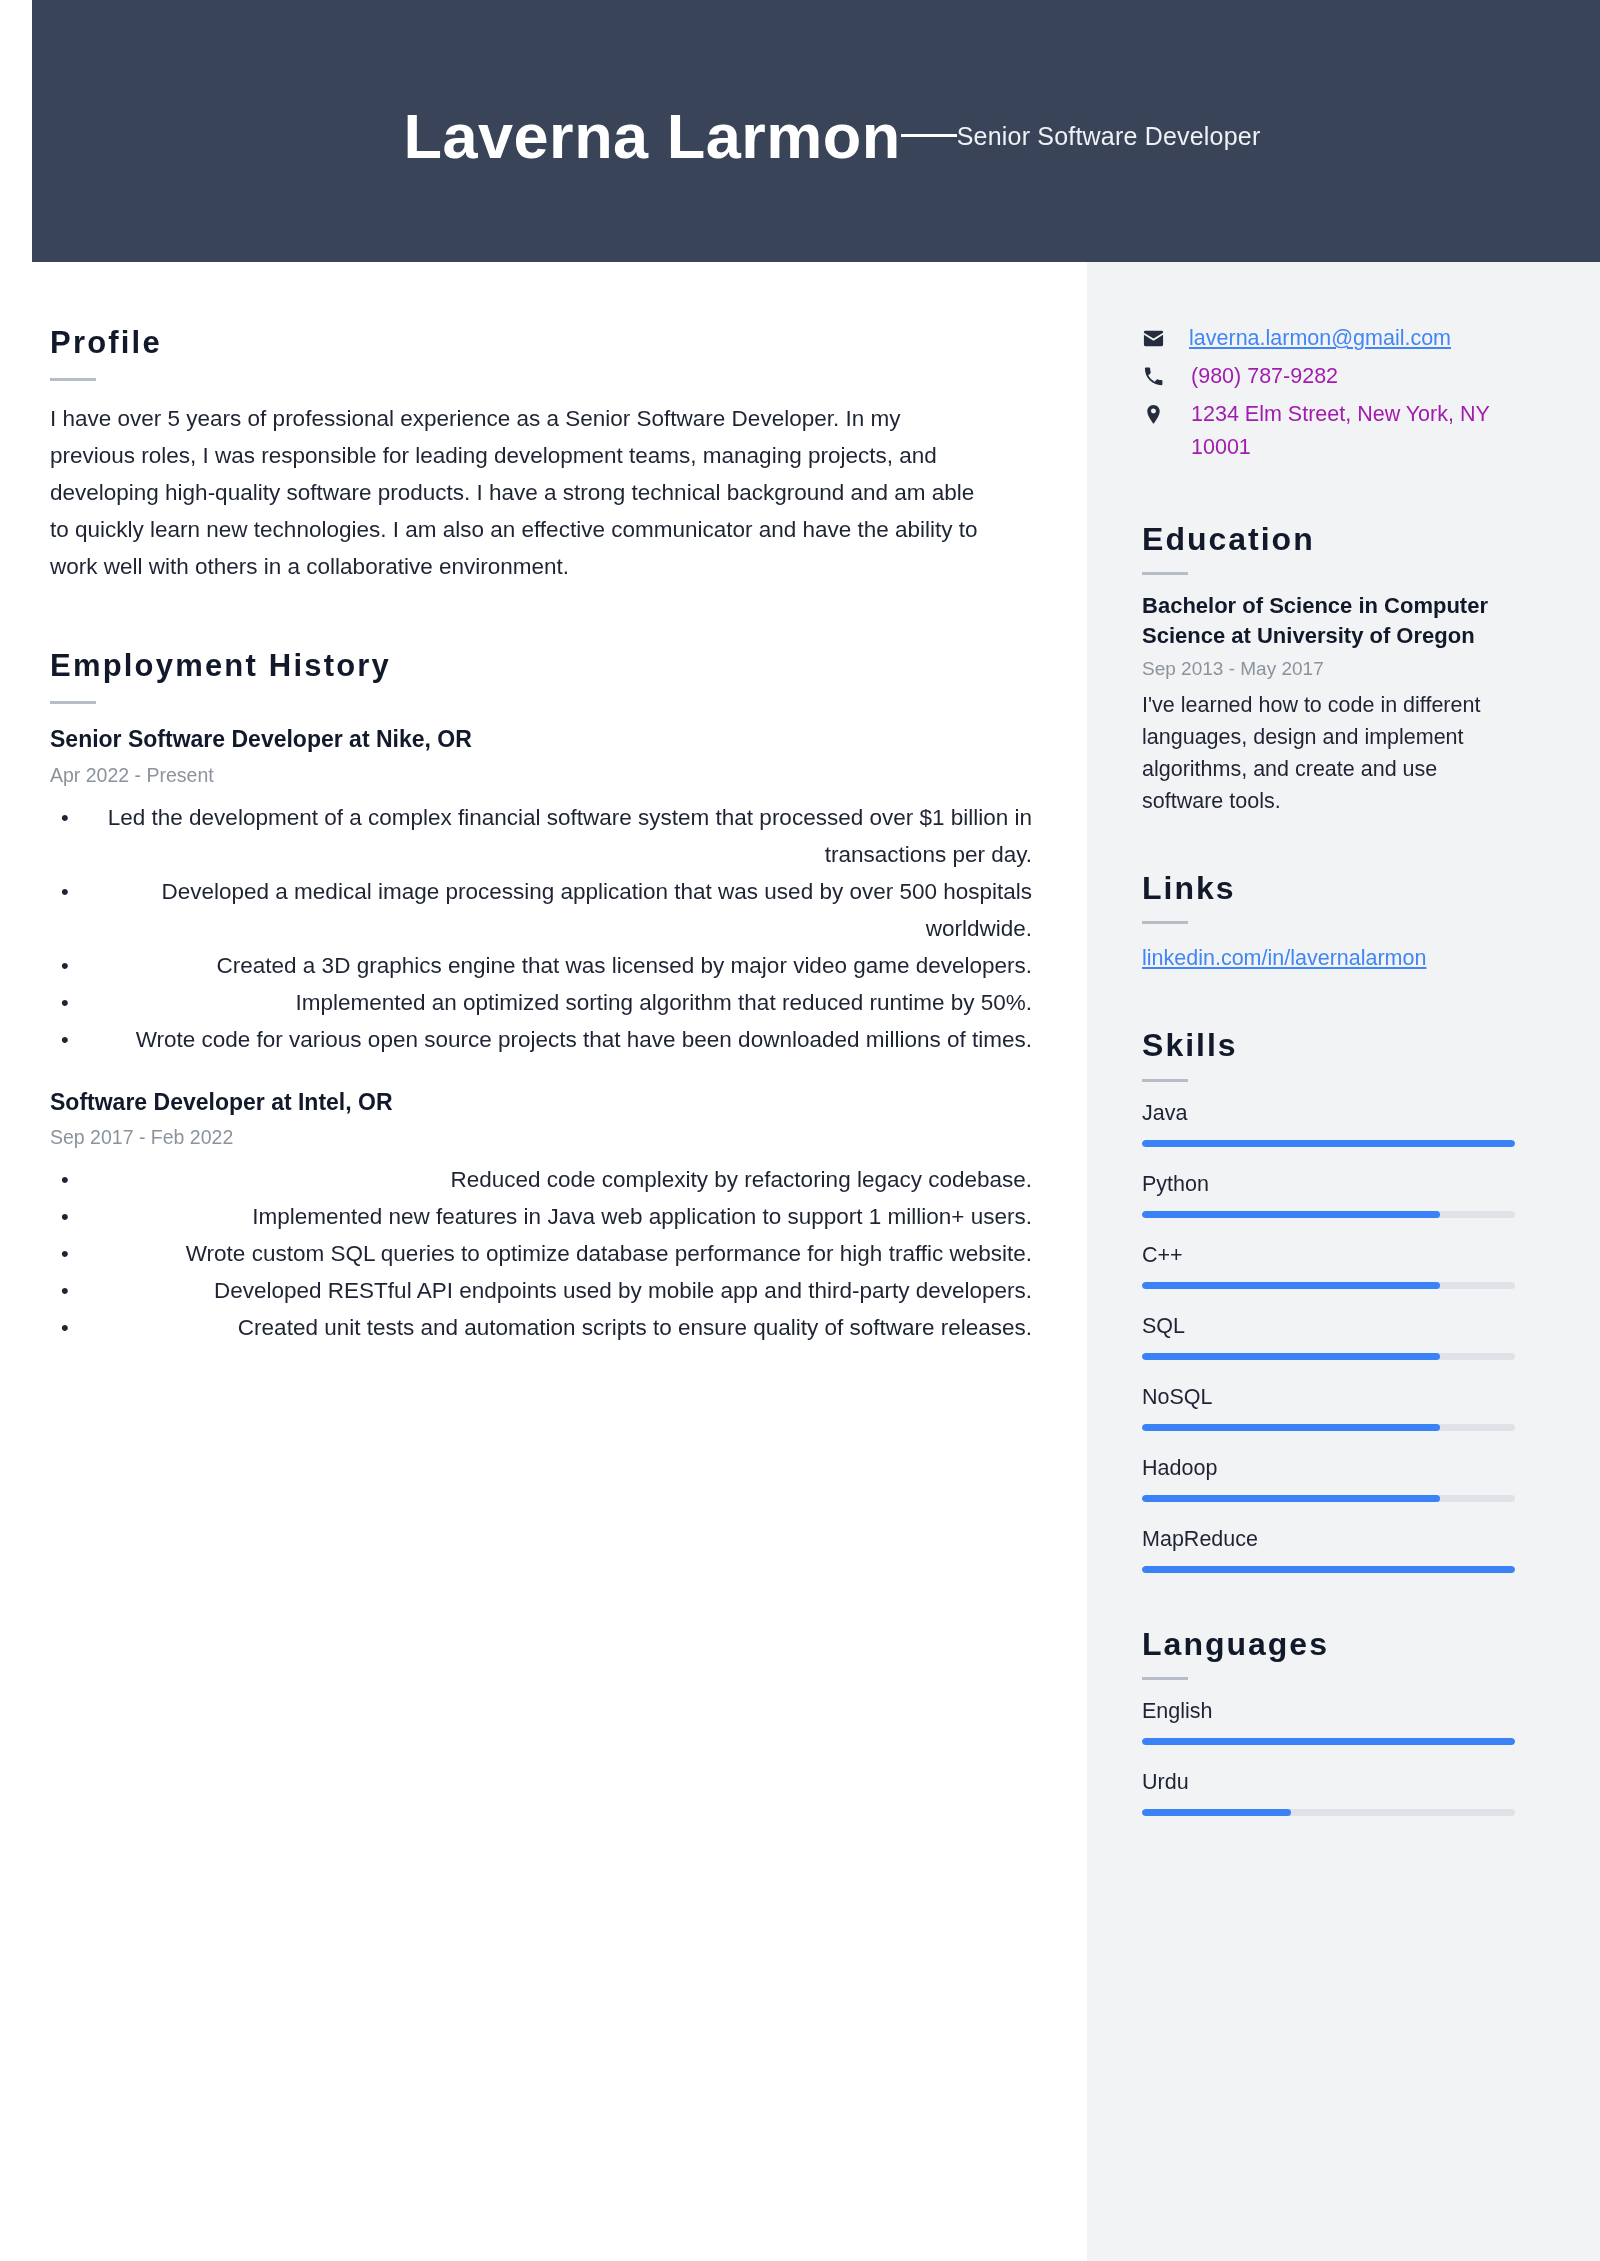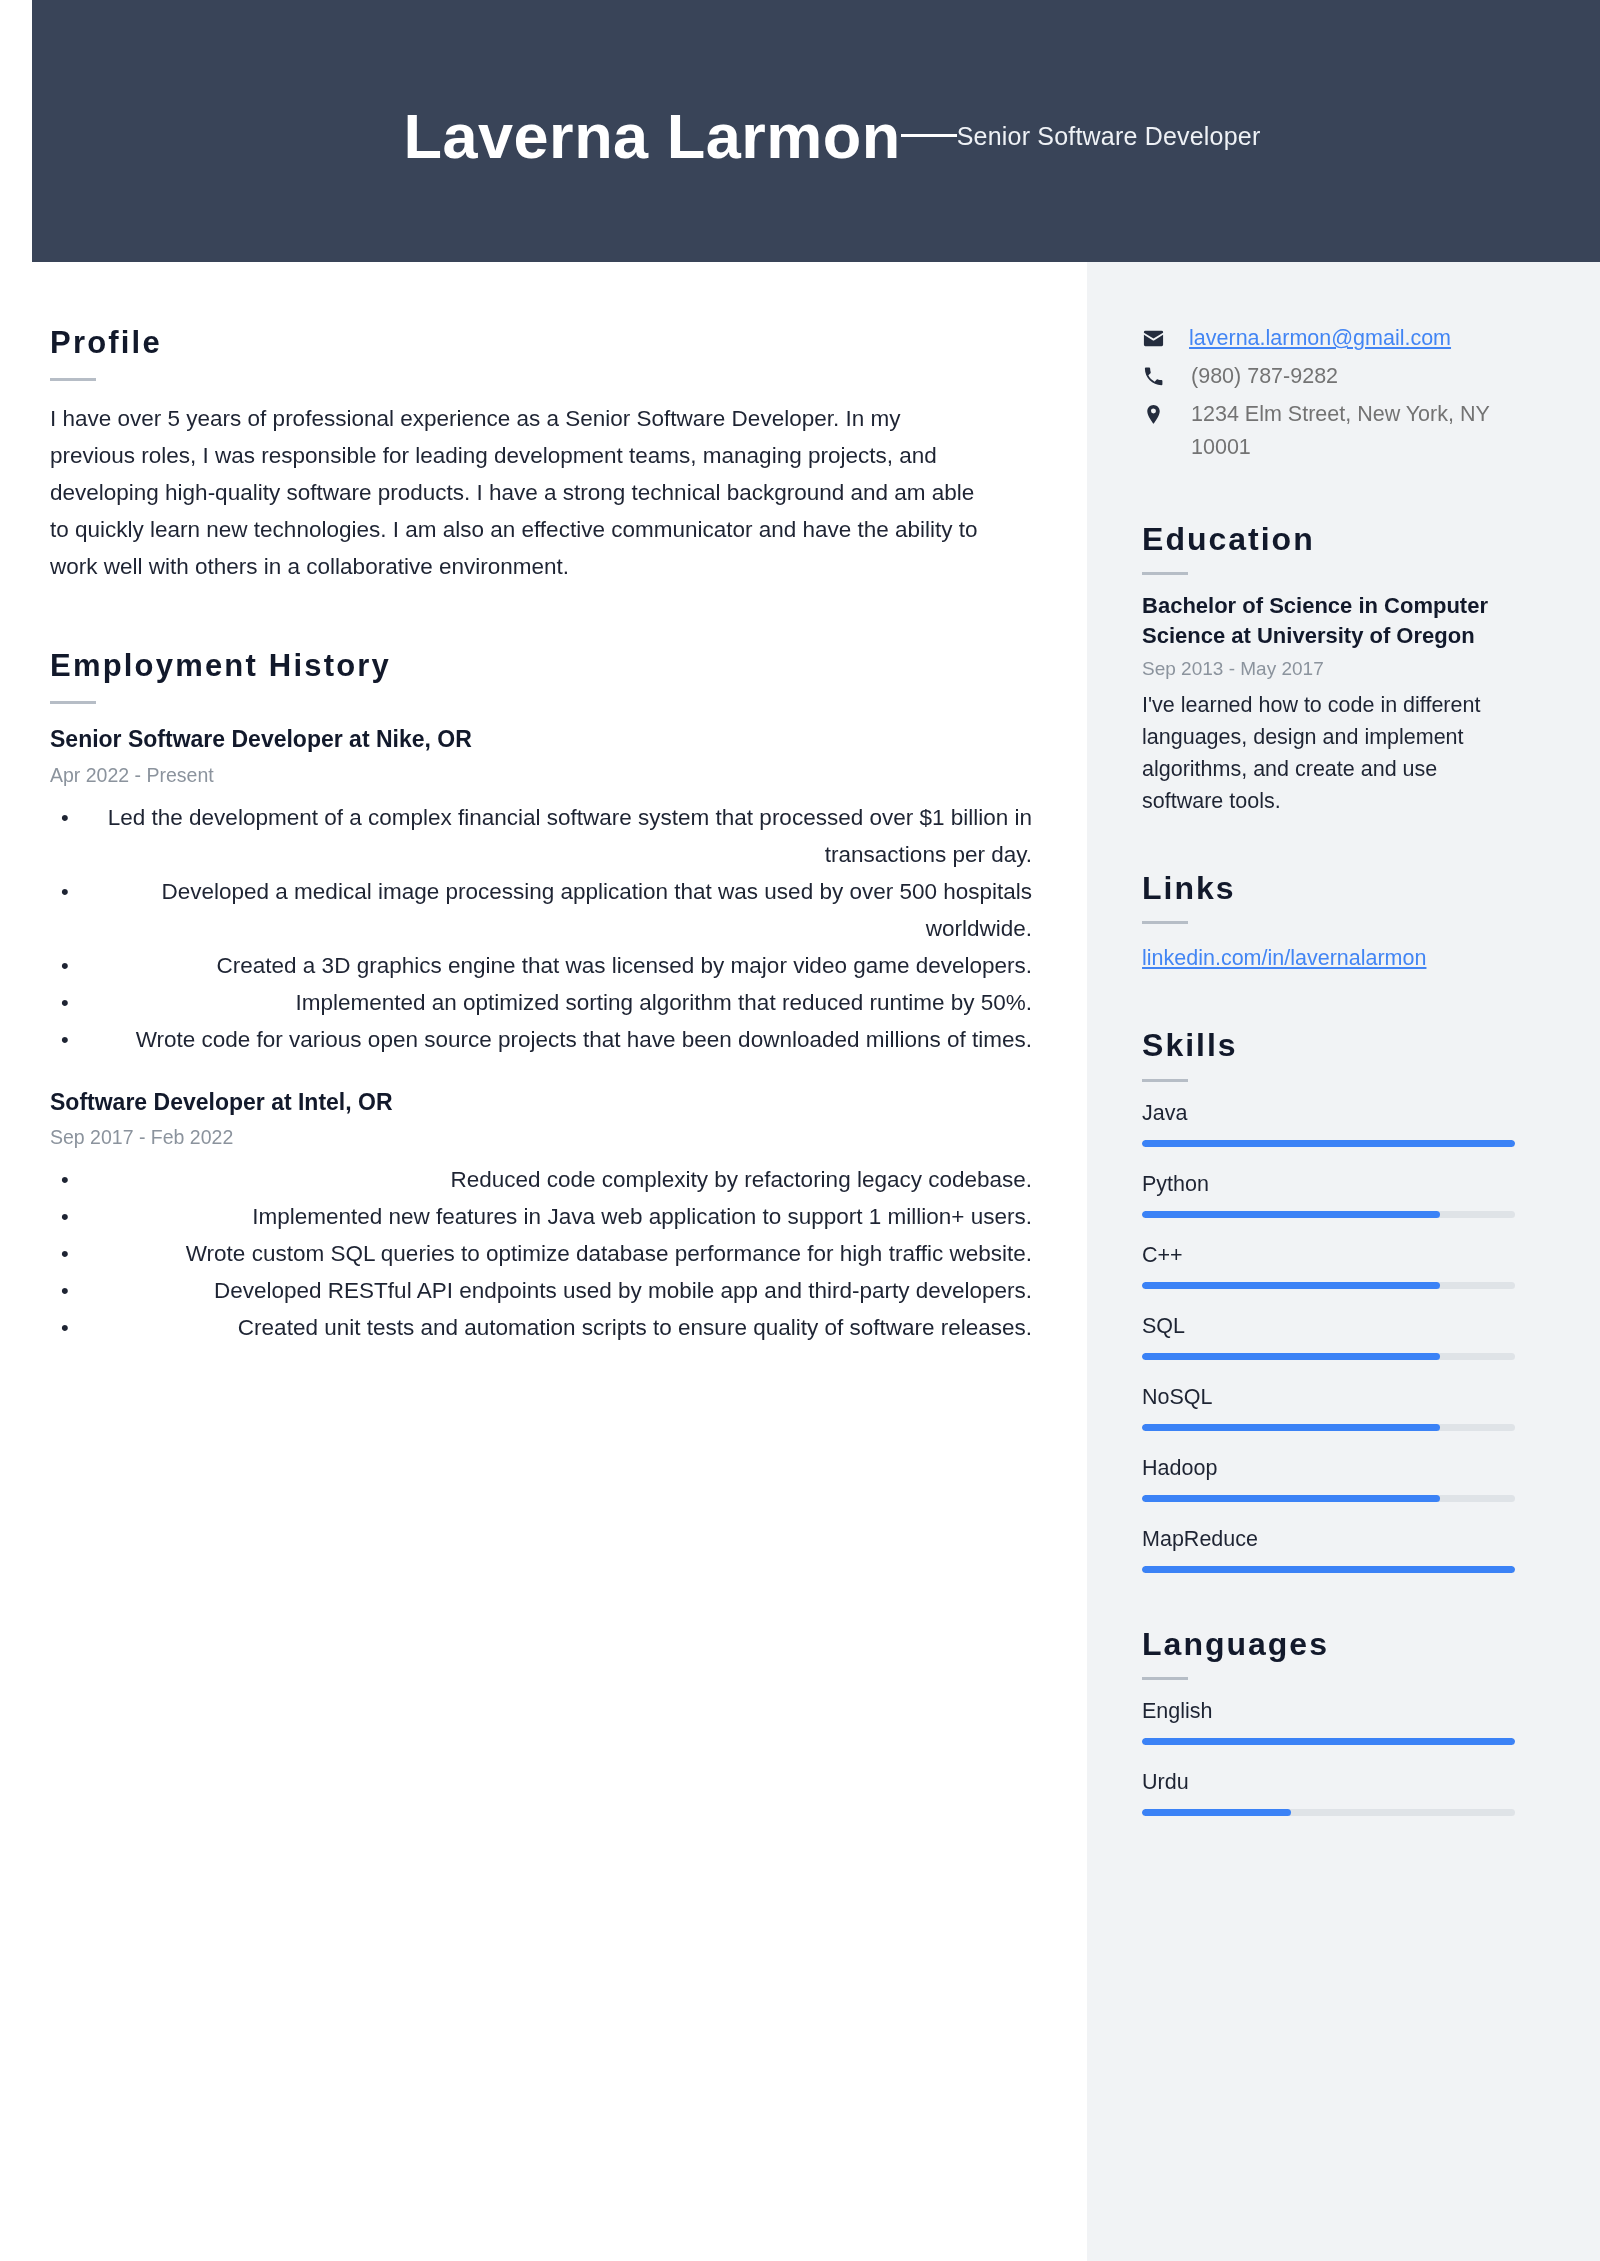--- a/index.html
+++ b/index.html
@@ -155,21 +155,21 @@
     min-width: 30px;
     padding-top: 5px;
     display: flex;
     justify-content: flex-start;
     color: #242c3d;
   }
   .contact-icon svg { display: block; }
   .contact-text {
     font-size: 21.5px;
     line-height: 33px;
-    color: #737373;
+    color: #a21caf;
     padding-left: 2px;
   }
   a.contact-link {
     color: #4285f4;
     text-decoration: underline;
     font-size: 21.5px;
     line-height: 33px;
   }
 
   

